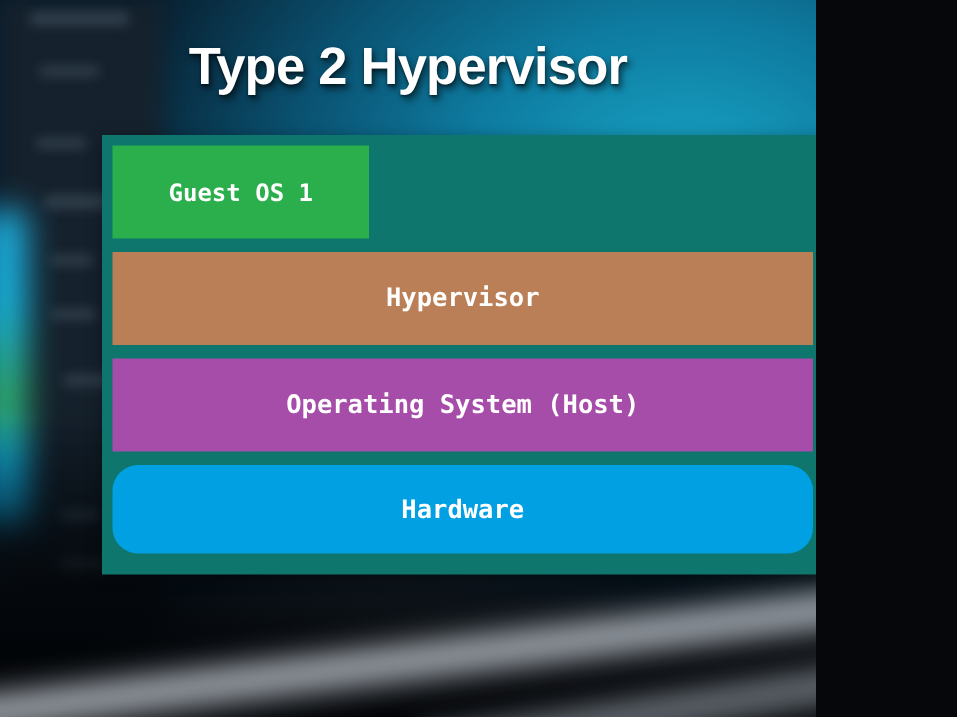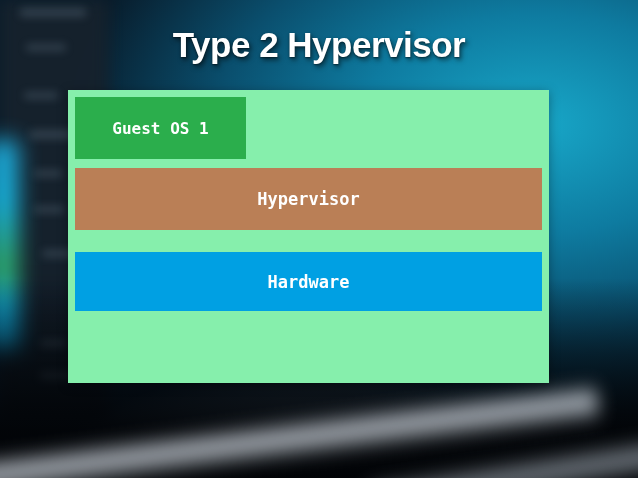--- a/index.html
+++ b/index.html
@@ -7,21 +7,21 @@
     padding: 0;
     width: 638px;
     height: 478px;
     overflow: hidden;
     background: #05070a;
     font-family: "Liberation Sans", sans-serif;
   }
 
   #stage {
     position: relative;
-    width: 638px;
+    width: 544px;
     height: 478px;
     overflow: hidden;
   }
 
   
   .bg-base {
     position: absolute;
     inset: 0;
     background:
       
@@ -109,21 +109,21 @@
     text-shadow: 2px 3px 5px rgba(0,0,0,0.55), 0 1px 2px rgba(0,0,0,0.5);
   }
 
   
   .panel {
     position: absolute;
     left: 68px;
     top: 90px;
     width: 481px;
     height: 293px;
-    background: #86efac;
+    background: #0f766e;
     box-sizing: border-box;
     padding: 7px 7px 10px 7px;
     display: flex;
     flex-direction: column;
     box-shadow: 0 2px 10px rgba(0,0,0,0.35);
   }
 
   .guest-row {
     display: flex;
     height: 62px;
@@ -146,26 +146,26 @@
   .guest {
     background: #2bae4c;
     height: 62px;
   }
   .guest-1 { flex: 0 0 171px; margin-right: 7px; }
   .guest-2 { flex: 0 0 172px; margin-right: 6px; }
   .guest-3 { flex: 1 1 auto; }
 
   .bar {
     height: 62px;
-    margin-bottom: 22px;
+    margin-bottom: 9px;
     font-size: 17px;
   }
   .bar-hypervisor { background: #ba7f56; }
   .bar-os         { background: #a64ca9; }
-  .bar-hardware   { background: #00a0e3; margin-bottom: 0; height: 59px; }
+  .bar-hardware   { background: #00a0e3; margin-bottom: 0; height: 59px; border-radius: 17px; }
 </style>
 </head>
 <body>
 
 <div id="stage">
 
   <div class="bg-base"></div>
   <div class="bg-sidebar"></div>
   <div class="bg-accent"></div>
 
@@ -186,18 +186,19 @@
   <div class="title">Type 2 Hypervisor</div>
 
   <div class="panel">
 
     <div class="guest-row">
       <div class="layer guest guest-1">Guest OS 1</div>
     </div>
 
     <div class="layer bar bar-hypervisor">Hypervisor</div>
 
+    <div class="layer bar bar-os">Operating System (Host)</div>
 
     <div class="layer bar bar-hardware">Hardware</div>
 
   </div>
 
 </div>
 
 </body></html>

